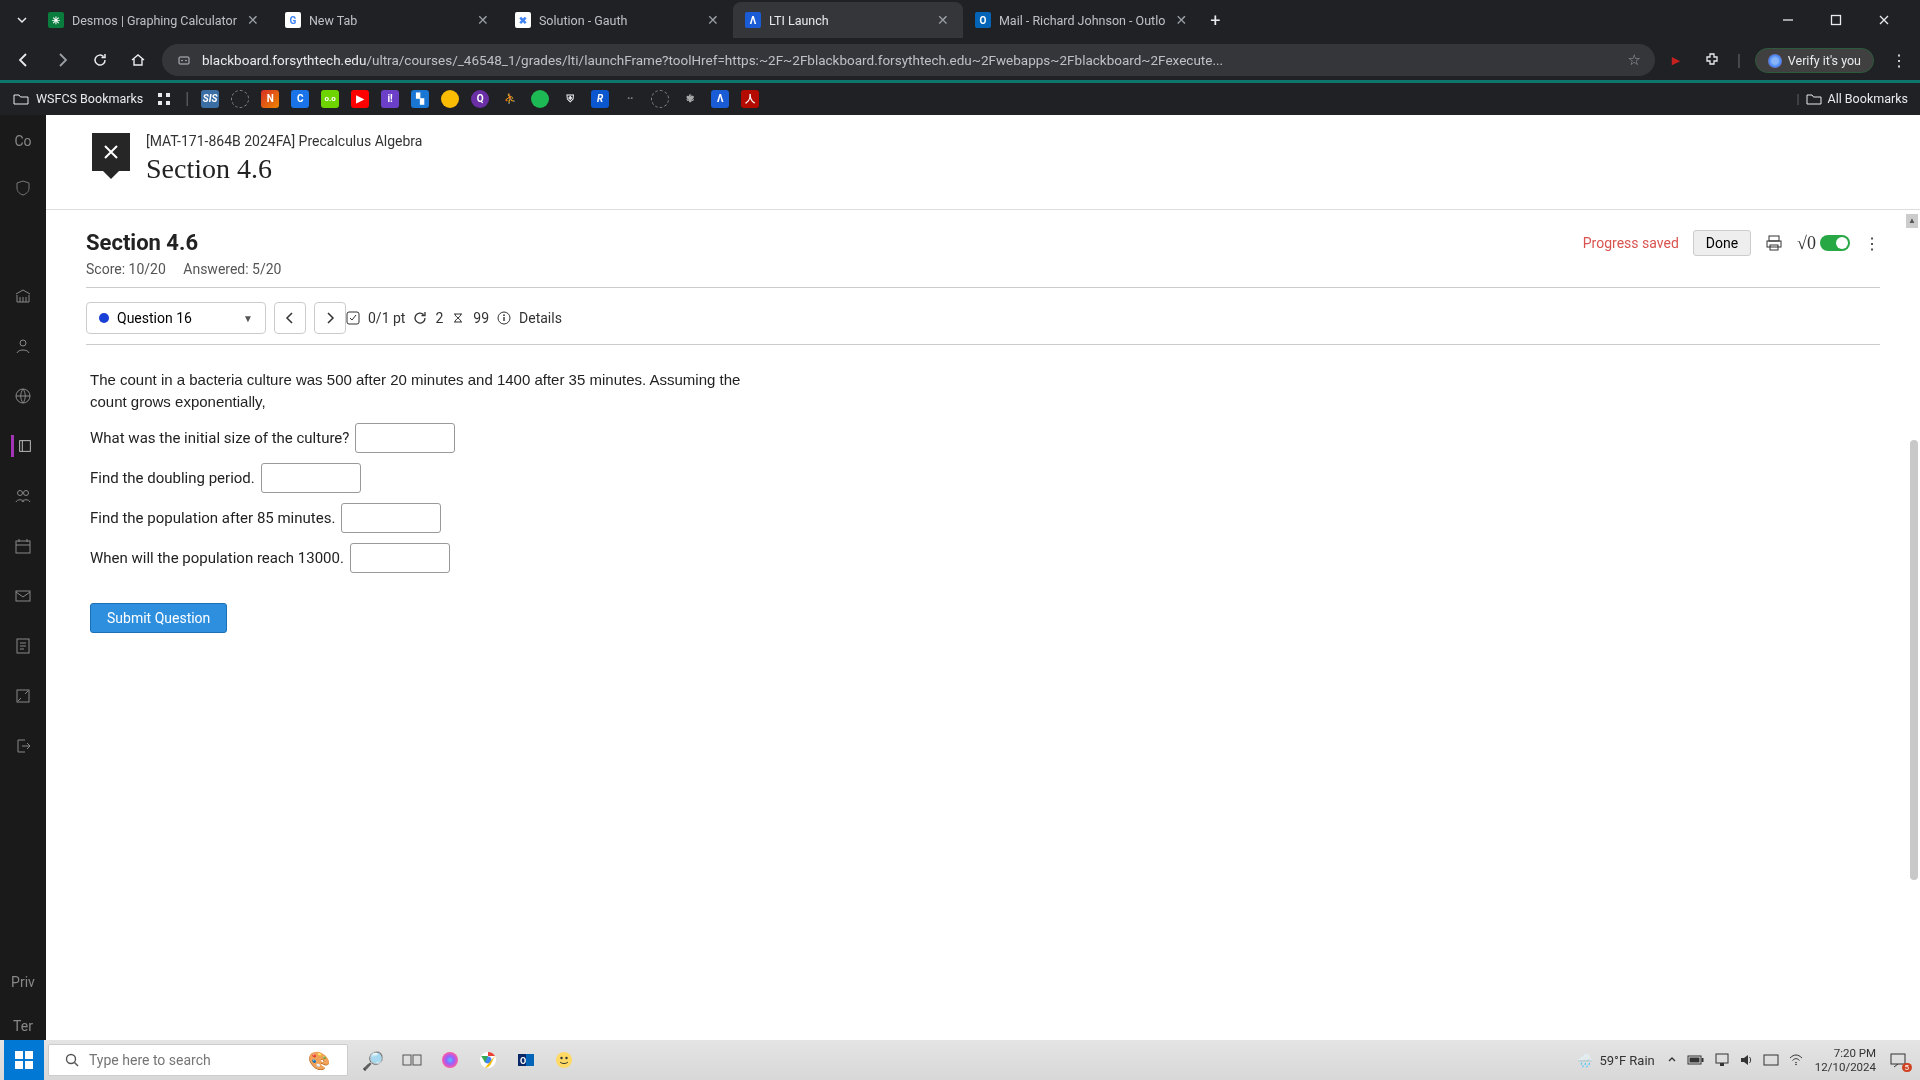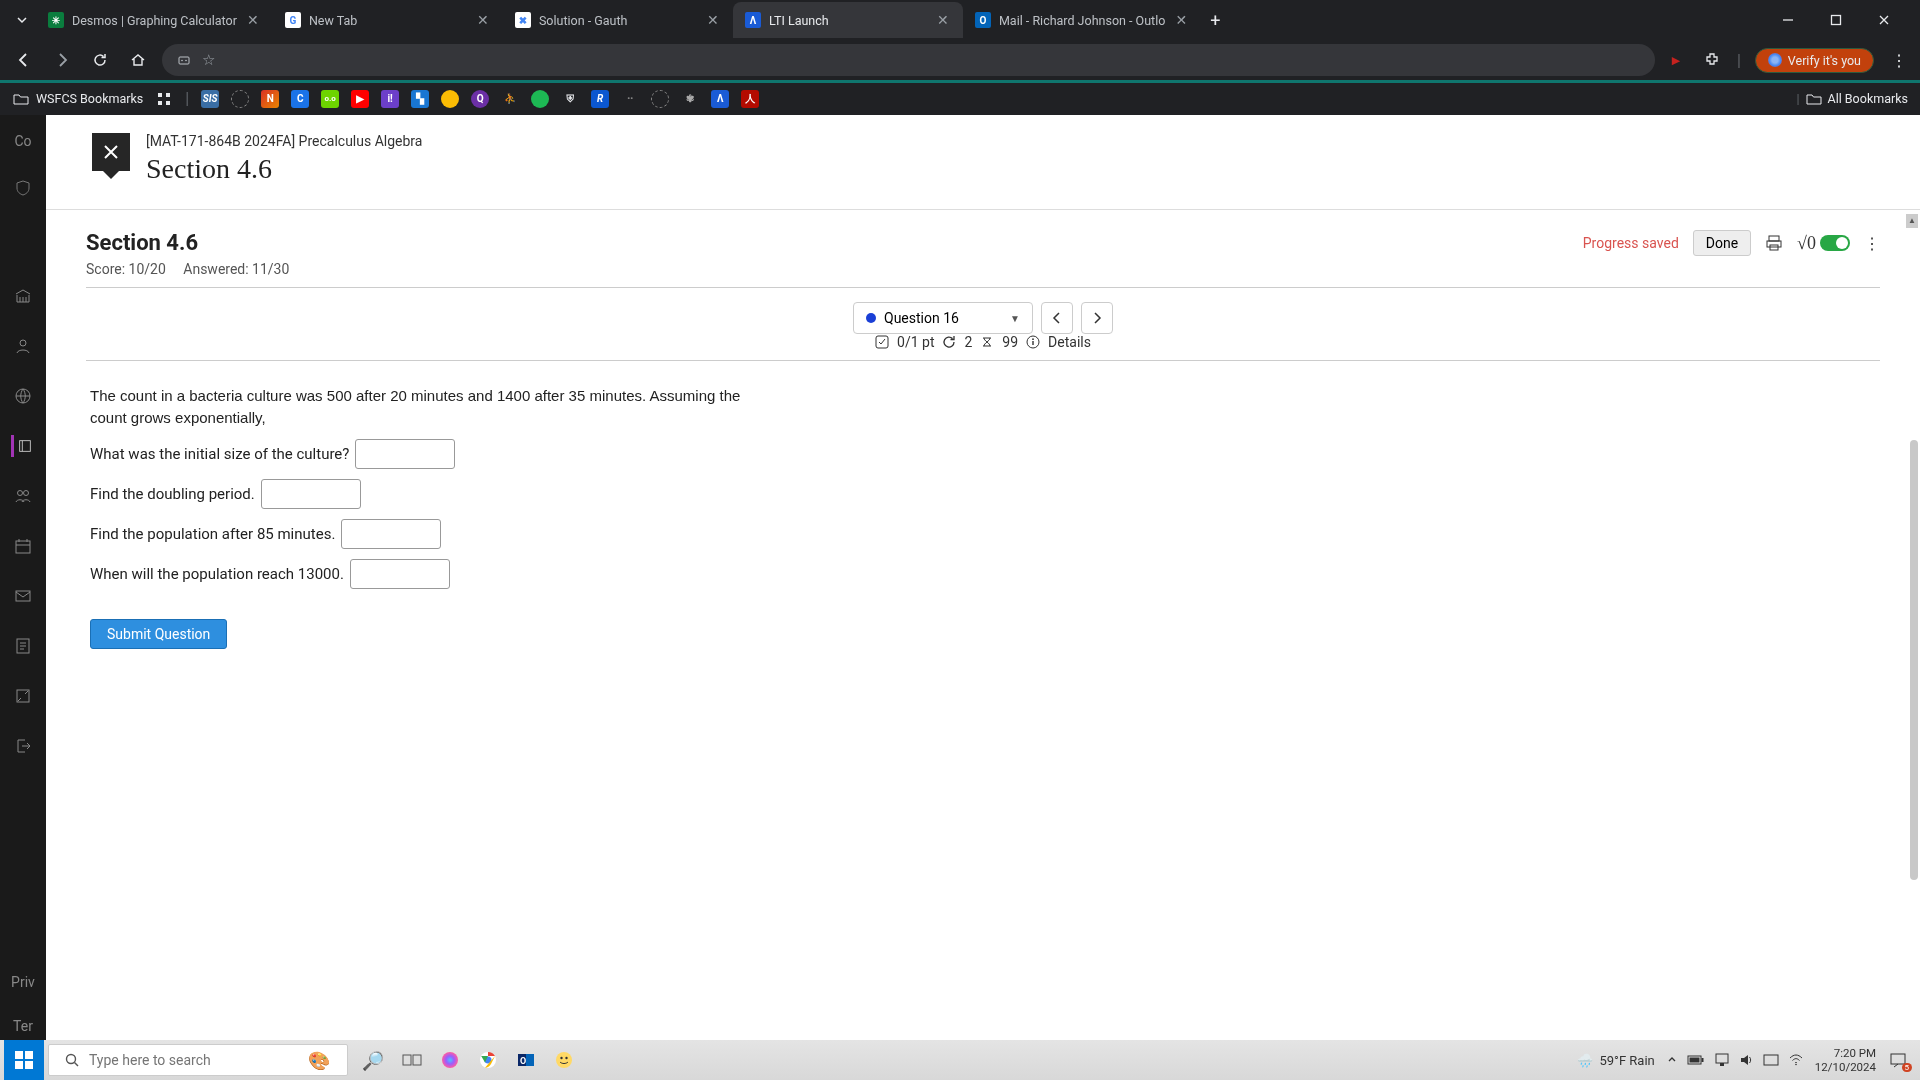--- a/index.html
+++ b/index.html
@@ -21,21 +21,21 @@
 .addr-bar { display: flex; align-items: center; height: 40px; padding: 0 10px; gap: 10px; }
 .nav-btn { width: 28px; height: 28px; display: flex; align-items: center; justify-content: center; color: #9aa0a6; cursor: pointer; font-size: 16px; }
 .nav-btn.enabled { color: #e8eaed; }
 .url-box { flex: 1; background: #35363a; border-radius: 20px; height: 32px; display: flex; align-items: center; padding: 0 14px; gap: 10px; color: #bdc1c6; font-size: 13.5px; }
 .url-box .site-icon { width: 16px; height: 16px; display: flex; align-items: center; justify-content: center; font-size: 12px; }
 .url-text { flex: 1; white-space: nowrap; overflow: hidden; color: #bdc1c6; }
 .url-text .domain { color: #e8eaed; }
 .star { color: #9aa0a6; font-size: 15px; }
 .ext-area { display: flex; align-items: center; gap: 14px; color: #e8eaed; }
 .ext-icon { width: 22px; height: 22px; display: flex; align-items: center; justify-content: center; font-size: 14px; }
-.verify-chip { display: flex; align-items: flex-start; gap: 6px; background: #c2410c; border: 1px solid #2d5a3d; color: #e8eaed; padding: 4px 12px; border-radius: 14px; font-size: 12.5px; }
+.verify-chip { display: flex; align-items: flex-end; gap: 6px; background: #404040; border: 1px solid #2d5a3d; color: #e8eaed; padding: 4px 12px; border-radius: 14px; font-size: 12.5px; }
 .verify-chip .dot { width: 14px; height: 14px; border-radius: 50%; background: radial-gradient(circle, #8ab4f8 30%, #4285f4 60%, #ea4335 90%); }
 .kebab { color: #e8eaed; font-size: 16px; }
 
 .bookmarks-bar { display: flex; align-items: center; height: 34px; padding: 0 12px; gap: 12px; border-top: 3px solid #0f766e; }
 .bm-item { display: flex; align-items: center; gap: 6px; color: #e8eaed; font-size: 12.5px; cursor: pointer; }
 .bm-favicon { width: 18px; height: 18px; border-radius: 3px; display: inline-flex; align-items: center; justify-content: center; font-size: 10px; font-weight: bold; color: #fff; }
 .all-bm { margin-left: auto; display: flex; align-items: center; gap: 6px; color: #e8eaed; font-size: 12.5px; }
 
 
 .content-area { position: relative; height: calc(1080px - 115px - 40px); display: flex; background: #000; }
@@ -59,21 +59,21 @@
 .quiz-meta .score { margin-right: 14px; }
 .quiz-toolbar { display: flex; align-items: center; gap: 14px; }
 .progress-saved { color: #d9534f; font-size: 14px; }
 .done-btn { background: #eee; border: 1px solid #ccc; padding: 4px 12px; font-size: 14px; border-radius: 3px; cursor: pointer; }
 .print-icon, .math-toggle, .quiz-kebab { color: #333; font-size: 16px; cursor: pointer; }
 .math-toggle { display: flex; align-items: center; gap: 4px; font-family: serif; font-size: 18px; }
 .toggle-pill { width: 30px; height: 16px; background: #28a745; border-radius: 8px; position: relative; }
 .toggle-pill::after { content: ""; position: absolute; right: 2px; top: 2px; width: 12px; height: 12px; background: #fff; border-radius: 50%; }
 .quiz-divider { border-top: 1px solid #ccc; margin: 10px 0 14px; }
 
-.q-nav-row { display: flex; align-items: center; justify-content: space-between; margin-bottom: 10px; flex-direction: column; }
+.q-nav-row { display: flex; align-items: center; margin-bottom: 10px; }
 .q-select-group { display: flex; gap: 8px; }
 .q-select { display: flex; align-items: center; gap: 8px; border: 1px solid #ccc; border-radius: 4px; padding: 6px 12px; font-size: 14px; cursor: pointer; background: #fff; min-width: 180px; }
 .q-dot { width: 10px; height: 10px; border-radius: 50%; background: #1a3fd6; }
 .q-caret { margin-left: auto; font-size: 10px; color: #555; }
 .q-arrow { width: 32px; height: 32px; border: 1px solid #ccc; border-radius: 4px; display: flex; align-items: center; justify-content: center; font-size: 14px; cursor: pointer; background: #fff; }
 .q-info { display: flex; align-items: center; gap: 8px; font-size: 14px; color: #333; }
 .q-info .ic { font-size: 14px; }
 .details-link { cursor: pointer; }
 
 .q-body { padding: 10px 4px 30px; }
@@ -184,20 +184,23 @@
           <path d="M2 8l6-5 6 5M4 7v6h8V7" stroke="#e8eaed" stroke-width="1.4" fill="none"></path>
         </svg>
     </div>
     <div class="url-box">
       <span class="site-icon">
         <svg width="14" height="14" viewBox="0 0 14 14">
             <rect x="2" y="4" width="10" height="7" rx="1" stroke="#bdc1c6" fill="none"></rect>
             <circle cx="5" cy="7.5" r="0.8" fill="#bdc1c6"></circle>
             <circle cx="9" cy="7.5" r="0.8" fill="#bdc1c6"></circle>
           </svg>
+      </span>
+      <span class="url-text">
+        <span class="domain">blackboard.forsythtech.edu</span><span>/ultra/courses/_46548_1/grades/lti/launchFrame?toolHref=https:~2F~2Fblackboard.forsythtech.edu~2Fwebapps~2Fblackboard~2Fexecute...</span>
       </span>
       <span class="star">☆</span>
     </div>
     <div class="ext-area">
       <span class="ext-icon" style="color:#c5221f;font-size:11px;">▶</span>
       <span class="ext-icon">
         <svg width="16" height="16" viewBox="0 0 16 16">
             <path d="M6 2h4v3h3v4h-3v3H6v-3H3V5h3z" stroke="#e8eaed" stroke-width="1.3" fill="none"></path>
           </svg>
       </span>
@@ -348,21 +351,21 @@
         <div class="scroll-arrow">▲</div>
       </div>
       <div class="inner-scroll"></div>
 
       <div class="bb-iframe">
         <div class="quiz-header">
           <div>
             <div class="quiz-title">Section 4.6</div>
             <div class="quiz-meta">
               <span class="score">Score: 10/20</span>
-              <span>Answered: 11/30</span>
+              <span>Answered: 5/20</span>
             </div>
           </div>
           <div class="quiz-toolbar">
             <span class="progress-saved">Progress saved</span>
             <button class="done-btn">Done</button>
             <span class="print-icon">
               <svg width="18" height="18" viewBox="0 0 18 18">
                   <rect x="4" y="2" width="10" height="5" stroke="#333" fill="none"></rect>
                   <rect x="2" y="7" width="14" height="6" stroke="#333" fill="none"></rect>
                   <rect x="5" y="11" width="8" height="5" stroke="#333" fill="none"></rect>

